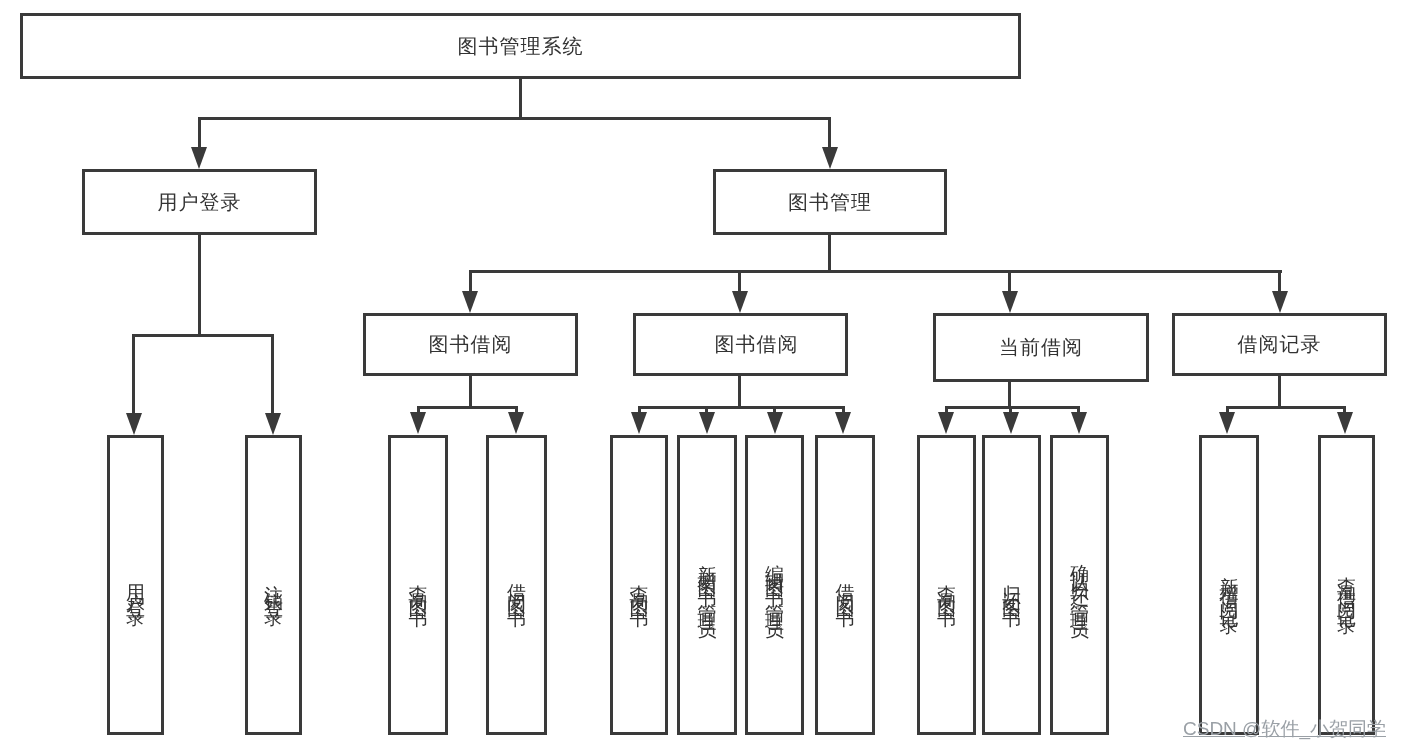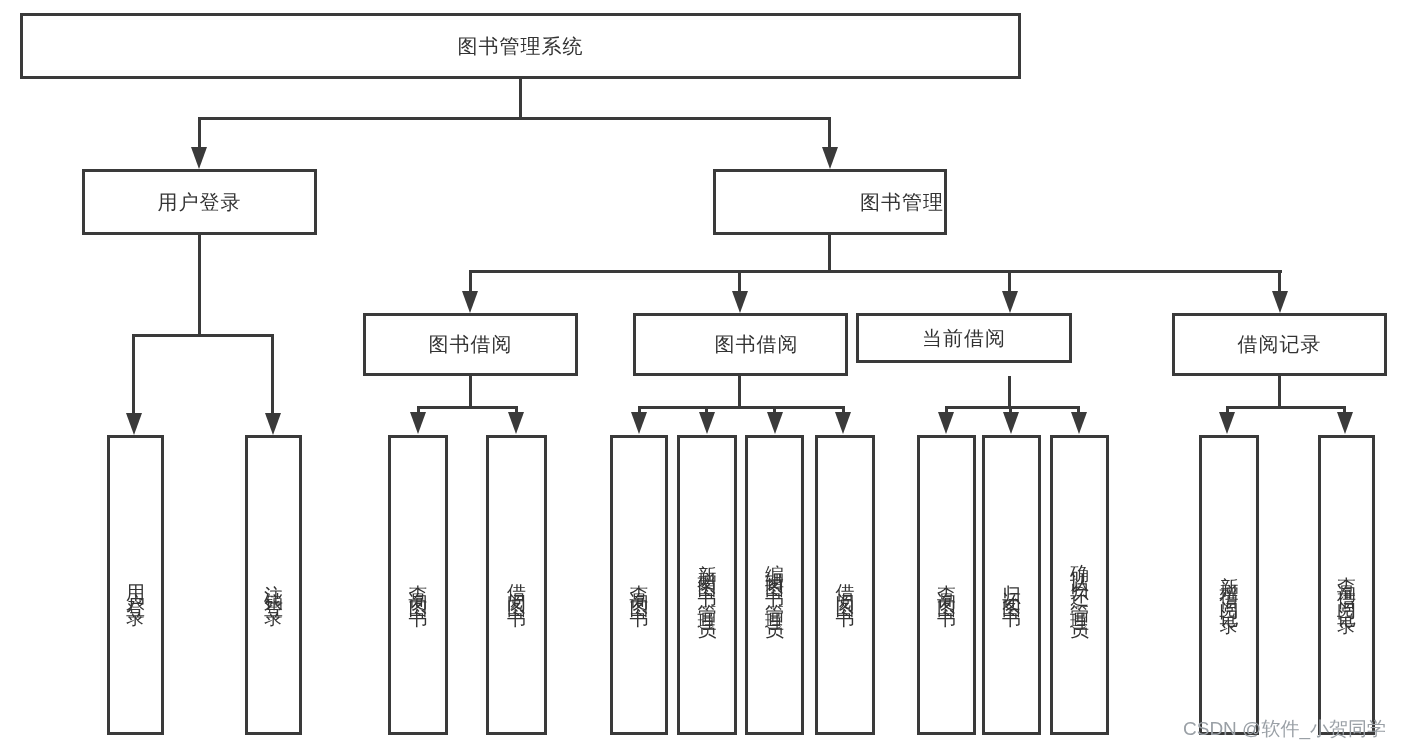--- a/index.html
+++ b/index.html
@@ -67,20 +67,21 @@
     z-index: 1;
   }
   .watermark {
     position: absolute;
     left: 1183px;
     top: 716px;
     font-size: 19px;
     color: var(--color-watermark, #9aa0a6);
     white-space: nowrap;
     z-index: 3;
+    text-decoration: underline;
   }
 </style>
 </head>
 <body>
 
 <div class="canvas">
 
   <div class="vline" style="left:519px; top:68px; height:51px;"></div>
   <div class="hline" style="left:198px; top:117px; width:633px;"></div>
   <div class="vline" style="left:198px; top:117px; height:33px;"></div>
@@ -140,31 +141,31 @@
   <div class="vline" style="left:1343px; top:406px; height:9px;"></div>
   <div class="arr" style="left:1337px; top:412px;"></div>
 
   <div class="box" style="left:20px; top:13px; width:1001px; height:66px;justify-content:center;">
     <span>图书管理系统</span>
   </div>
 
   <div class="box" style="left:82px; top:169px; width:235px; height:66px;">
     <span>用户登录</span>
   </div>
-  <div class="box" style="left:713px; top:169px; width:234px; height:66px;justify-content:flex-end;">
+  <div class="box" style="left:713px; top:169px; width:234px; height:66px;">
     <span>图书管理</span>
   </div>
 
   <div class="box" style="left:363px; top:313px; width:215px; height:63px;">
     <span>图书借阅</span>
   </div>
   <div class="box" style="left:633px; top:313px; width:215px; height:63px;padding-left:32px;">
     <span>图书借阅</span>
   </div>
-  <div class="box" style="left:856px; top:313px; width:216px; height:50px;">
+  <div class="box" style="left:933px; top:313px; width:216px; height:69px;">
     <span>当前借阅</span>
   </div>
   <div class="box" style="left:1172px; top:313px; width:215px; height:63px;">
     <span>借阅记录</span>
   </div>
 
   <div class="vbox" style="left:107px; width:57px;">
     <span>用户登录</span>
   </div>
   <div class="vbox" style="left:245px; width:57px;">

